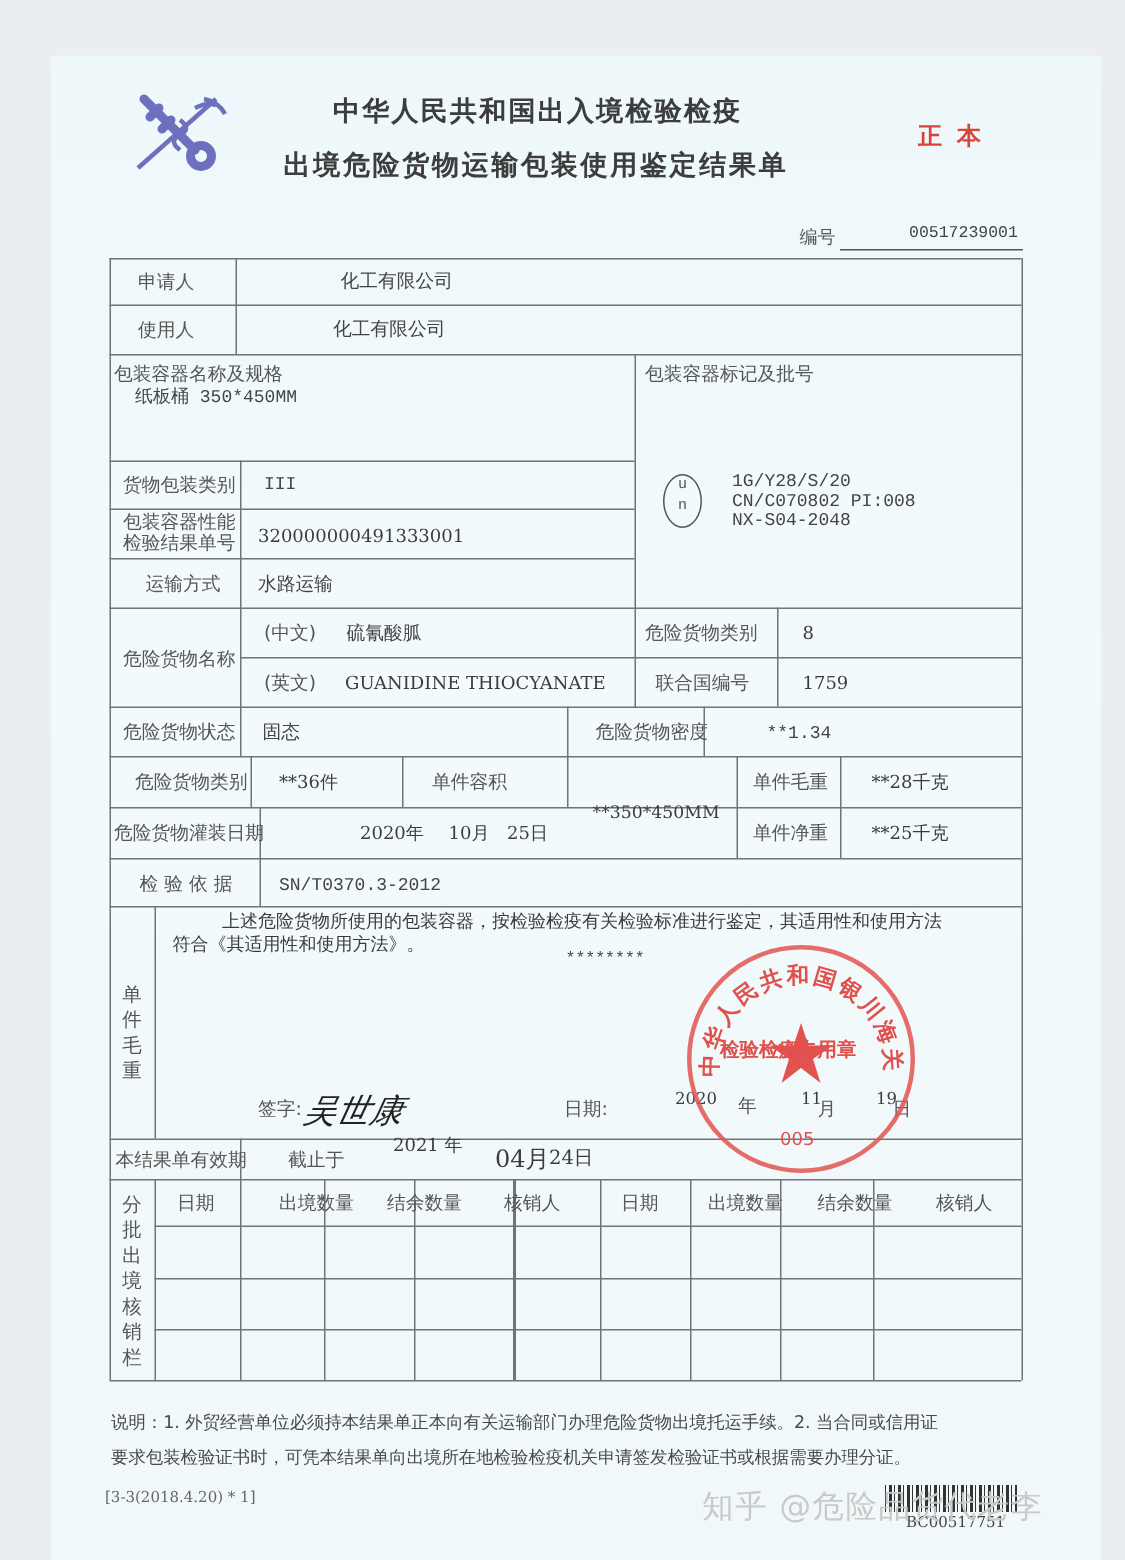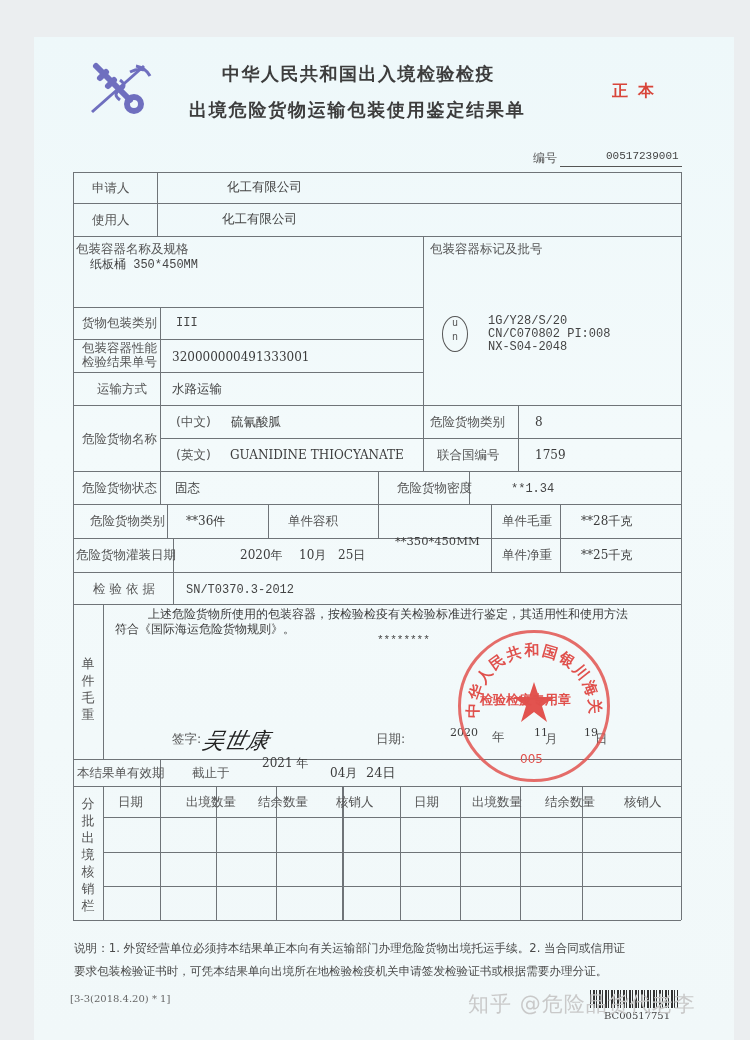--- a/index.html
+++ b/index.html
@@ -167,21 +167,21 @@
 <div class="t" style="left:299px;top:547px;font-size:12px">10月</div>
 <div class="t" style="left:338px;top:547px;font-size:12px">25日</div>
 <div class="t lbl" style="left:502px;top:547px">单件净重</div>
 <div class="t" style="left:581px;top:547px;font-size:12px">**25千克</div>
 
 <div class="t lbl" style="left:93px;top:581px">检 验 依 据</div>
 <div class="t mono" style="left:186px;top:582px">SN/T0370.3-2012</div>
 
 <div class="vert" style="left:81px;top:655px">单件毛重</div>
 <div class="t lbl" style="left:148px;top:606px;font-size:12px;color:#3c3c3c">上述危险货物所使用的包装容器，按检验检疫有关检验标准进行鉴定，其适用性和使用方法</div>
-<div class="t lbl" style="left:115px;top:621px;font-size:12px;color:#3c3c3c">符合《国际海运危险货物规则》。</div>
+<div class="t lbl" style="left:115px;top:621px;font-size:12px;color:#3c3c3c">符合《其适用性和使用方法》。</div>
 <div class="t mono" style="left:377px;top:632px;font-size:11px">********</div>
 <div class="t lbl" style="left:172px;top:731px">签字:</div>
 <div class="sig">吴世康</div>
 <div class="t lbl" style="left:376px;top:731px">日期:</div>
 <div class="t" style="left:450px;top:725px;font-size:11px">2020</div>
 <div class="t lbl" style="left:492px;top:729px">年</div>
 <div class="t" style="left:534px;top:725px;font-size:11px">11</div>
 <div class="t lbl" style="left:545px;top:731px">月</div>
 <div class="t" style="left:584px;top:725px;font-size:11px">19</div>
 <div class="t lbl" style="left:595px;top:731px">日</div>
@@ -195,21 +195,21 @@
     <textPath href="#arc" startOffset="4%">中华人民共和国银川海关</textPath>
   </text>
   <polygon points="76,52 81,67 97,67 84,76 89,92 76,82 63,92 68,76 55,67 71,67" fill="#e2534f"></polygon>
 </svg>
 <div class="stamp-text" style="left:480px;top:691px;font-size:13px">检验检疫专用章</div>
 <div class="stamp-text" style="left:520px;top:752px;font-size:12px;font-weight:normal">005</div>
 
 <div class="t lbl" style="left:77px;top:765px">本结果单有效期</div>
 <div class="t lbl" style="left:192px;top:765px">截止于</div>
 <div class="t" style="left:262px;top:755px;font-size:12px">2021 年</div>
-<div class="t" style="left:330px;top:765px;font-size:12px">04月</div>
+<div class="t" style="left:330px;top:765px;font-size:16px">04月</div>
 <div class="t" style="left:366px;top:765px;font-size:13px">24日</div>
 
 <div class="vert" style="left:81px;top:795px">分批出境核销栏</div>
 <div class="t lbl" style="left:118px;top:794px">日期</div>
 <div class="t lbl" style="left:186px;top:794px">出境数量</div>
 <div class="t lbl" style="left:258px;top:794px">结余数量</div>
 <div class="t lbl" style="left:336px;top:794px">核销人</div>
 <div class="t lbl" style="left:414px;top:794px">日期</div>
 <div class="t lbl" style="left:472px;top:794px">出境数量</div>
 <div class="t lbl" style="left:545px;top:794px">结余数量</div>

